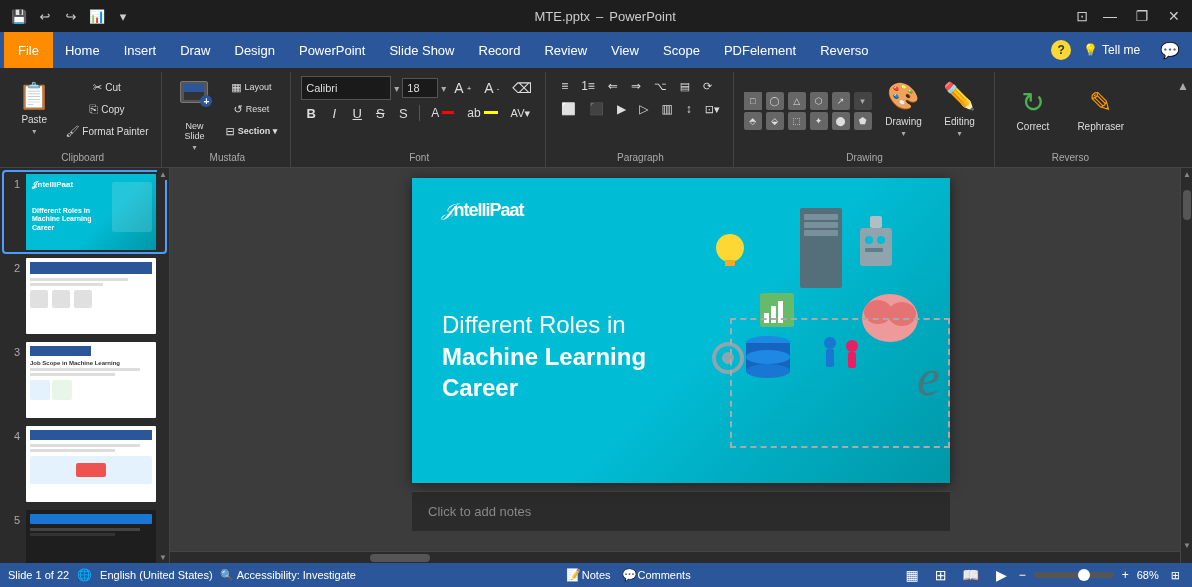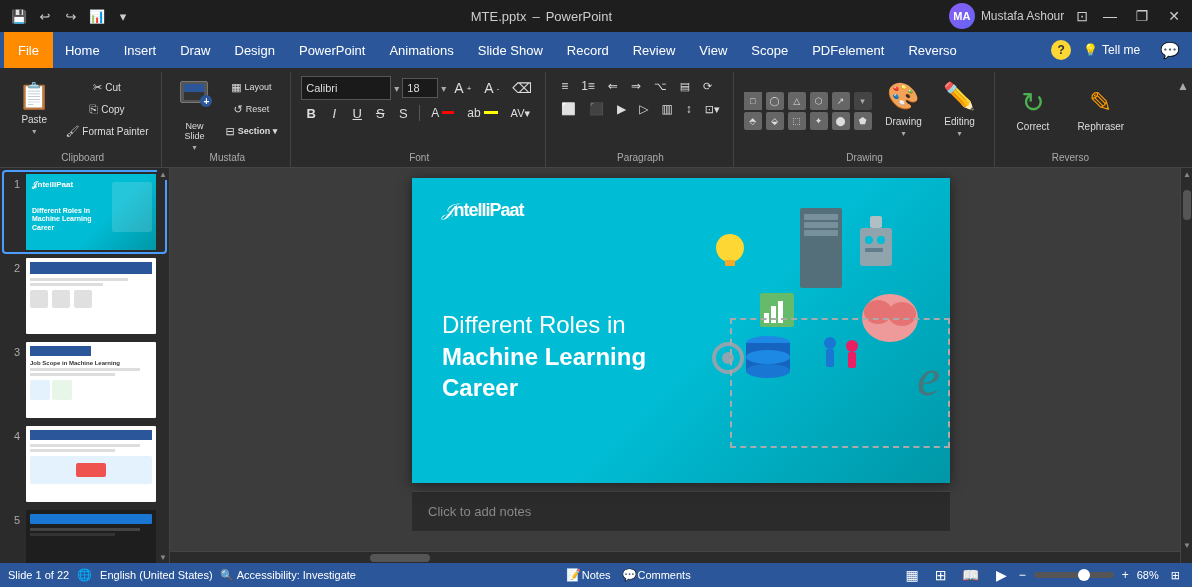--- a/index.html
+++ b/index.html
@@ -334,39 +334,34 @@
       <span title="Present">📊</span>
       <span title="Customize">▾</span>
     </div>
   </div>
   <div class="center">
     <span>MTE.pptx</span>
     <span>–</span>
     <span>PowerPoint</span>
   </div>
   <div class="right">
-    <div class="user-area">
-      <div class="user-avatar">MA</div>
-      <span>Mustafa Ashour</span>
-    </div>
     <span style="cursor:pointer;font-size:14px;color:#ccc;">⊡</span>
     <div class="titlebar-btn">—</div>
     <div class="titlebar-btn">❐</div>
     <div class="titlebar-btn close">✕</div>
   </div>
 </div>
 
 <div id="menubar">
   <div class="file-tab">File</div>
   <div class="menu-item">Home</div>
   <div class="menu-item">Insert</div>
   <div class="menu-item">Draw</div>
   <div class="menu-item">Design</div>
   <div class="menu-item">PowerPoint</div>
-  <div class="menu-item">Animations</div>
   <div class="menu-item">Slide Show</div>
   <div class="menu-item">Record</div>
   <div class="menu-item">Review</div>
   <div class="menu-item">View</div>
   <div class="menu-item">Scope</div>
   <div class="menu-item">PDFelement</div>
   <div class="menu-item">Reverso</div>
   <div style="flex:1"></div>
   <div class="help-icon">?</div>
   <div class="menu-item" style="gap:4px;font-size:12px;">

